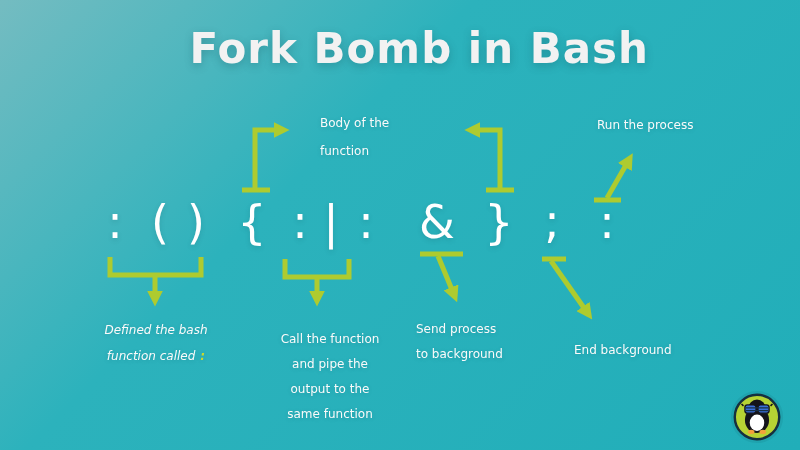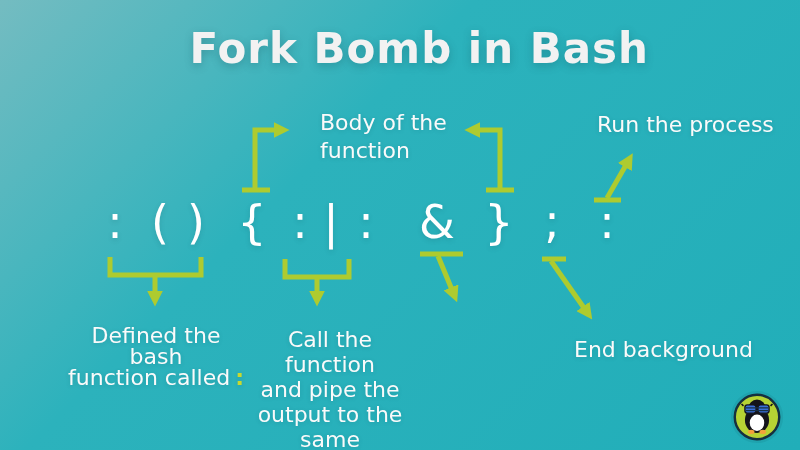--- a/index.html
+++ b/index.html
@@ -12,21 +12,21 @@
     position:absolute; top:24px; left:0; width:649px;
     text-align:right; font-size:42px; font-weight:800; letter-spacing:1px;
     color:var(--title); text-shadow:0 3px 8px rgba(20,80,90,0.30);
   }
   .sym {
     position:absolute; top:192px; transform:translateX(-50%);
     color:#ffffff; font-size:46px; font-weight:400; line-height:60px;
     text-shadow:0 2px 5px rgba(20,80,90,0.18);
   }
   .label {
-    position:absolute; color:var(--text); font-size:22px; line-height:26px;
+    position:absolute; color:var(--text); font-size:12px; line-height:26px;
     white-space:pre-line; text-shadow:0 1px 4px rgba(20,80,90,0.18);
   }
   .label.center { text-align:center; }
   .lime-colon { color:var(--colon); font-weight:700; margin-left:5px; }
   svg.overlay { position:absolute; left:0; top:0; }
   .lime { stroke:var(--accent); fill:none; stroke-width:5; }
   .lime.sq { stroke-linecap:butt; }
   #arrowhead path { fill:var(--accent); stroke:none; }
   .logo { position:absolute; right:14px; bottom:4px; }
 </style>
@@ -69,28 +69,30 @@
     <path class="lime" d="M551,261 L589,315" marker-end="url(#arrowhead)"></path>
     <path class="lime sq" d="M594,200 L621,200"></path>
     <path class="lime" d="M607,198 L630,158" marker-end="url(#arrowhead)"></path>
   </svg>
 
   <div class="label" style="left:320px; top:109px; width:130px; line-height:28px;">Body of the
 function</div>
 
   <div class="label" style="left:597px; top:112px;">Run the process</div>
 
-  <div class="label center" style="left:66px; top:325px; width:180px; line-height:21px;"><span>Defined the bash
+  <div class="label center" style="left:66px; top:317px; width:180px; line-height:26px;font-style:italic;"><span>Defined the bash
 function called</span><span class="lime-colon">:</span></div>
 
   <div class="label center" style="left:254px; top:327px; width:152px; line-height:25px;">Call the function
 and pipe the
 output to the
 same function</div>
 
+  <div class="label" style="left:416px; top:317px; line-height:25px;">Send process
+to background</div>
 
   <div class="label" style="left:574px; top:337px;">End background</div>
 
   <svg class="logo" width="58" height="58" viewBox="0 0 60 60">
     <circle cx="30" cy="30" r="27" fill="rgba(10,70,80,0.10)"></circle>
     <circle cx="30" cy="30" r="23" fill="#b6d334" stroke="#16303f" stroke-width="2.5"></circle>
     <ellipse cx="30" cy="33" rx="12.5" ry="13.5" fill="#14141a"></ellipse>
     <circle cx="30" cy="21" r="9" fill="#14141a"></circle>
     <ellipse cx="30" cy="36" rx="7.5" ry="8.5" fill="#ffffff"></ellipse>
     <ellipse cx="24" cy="45.5" rx="3.4" ry="2.2" fill="#f2a13b"></ellipse>

